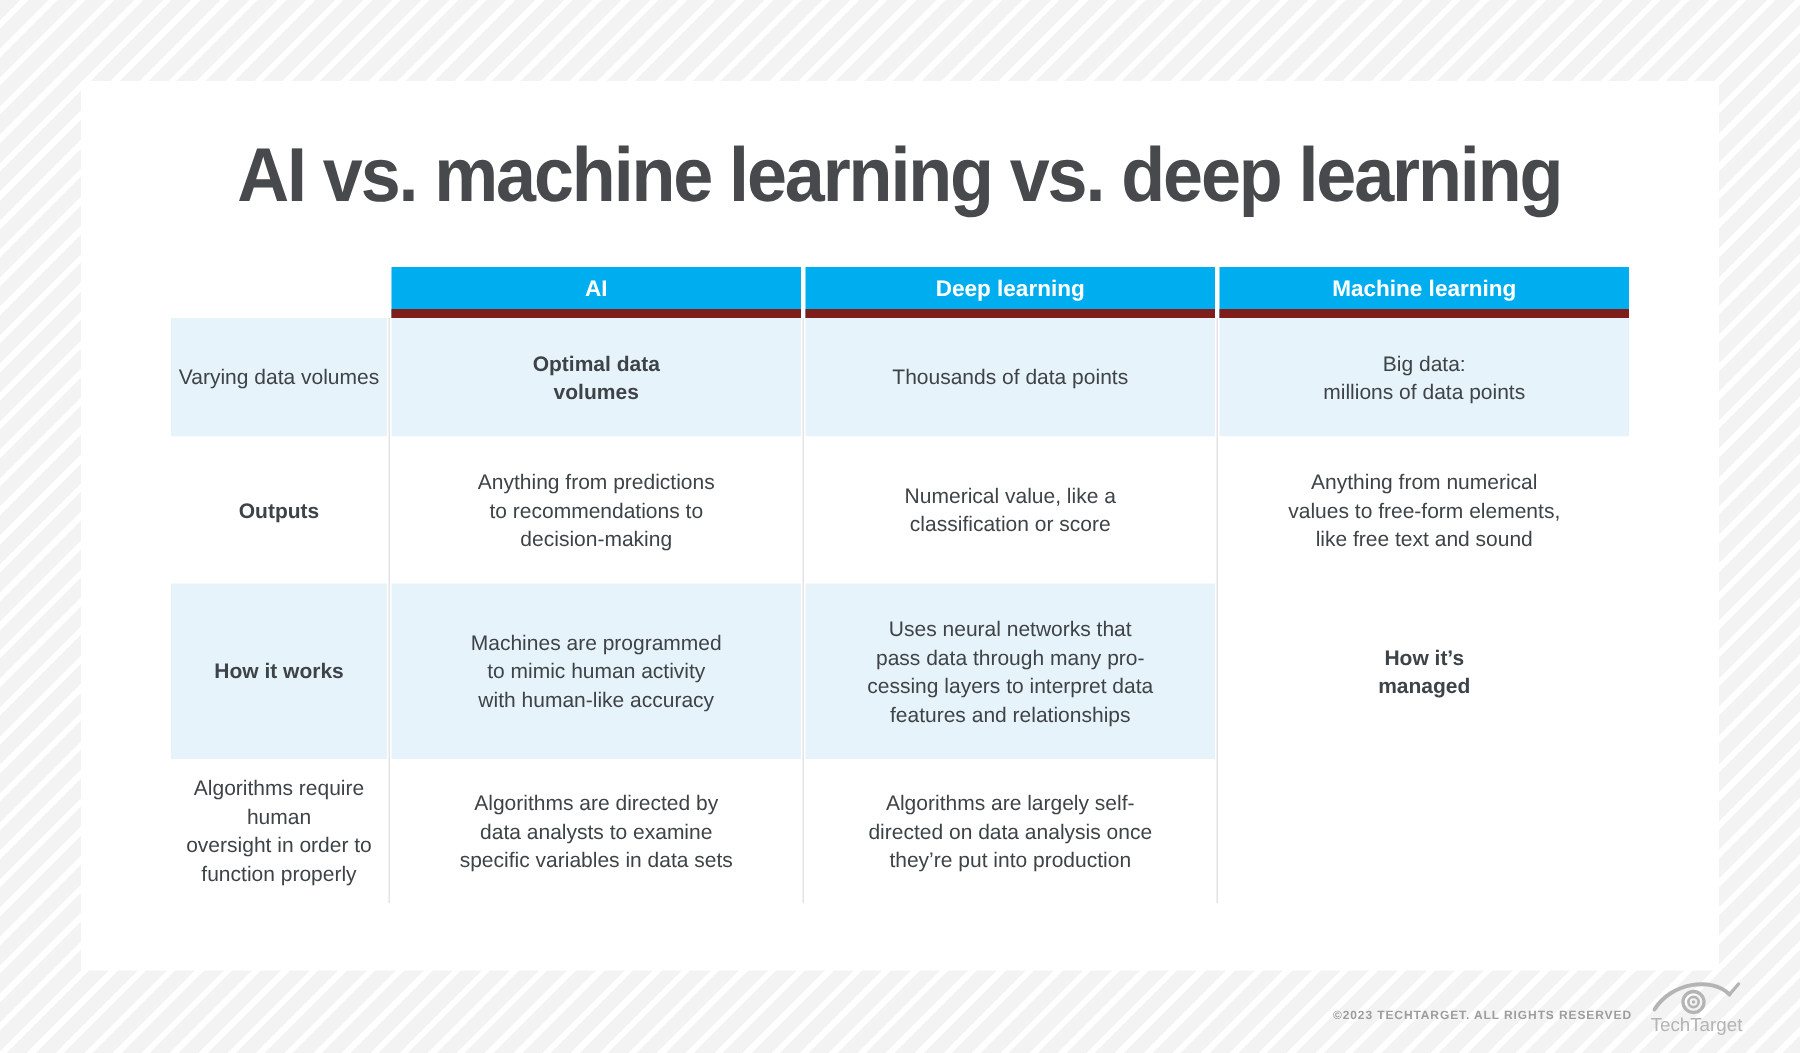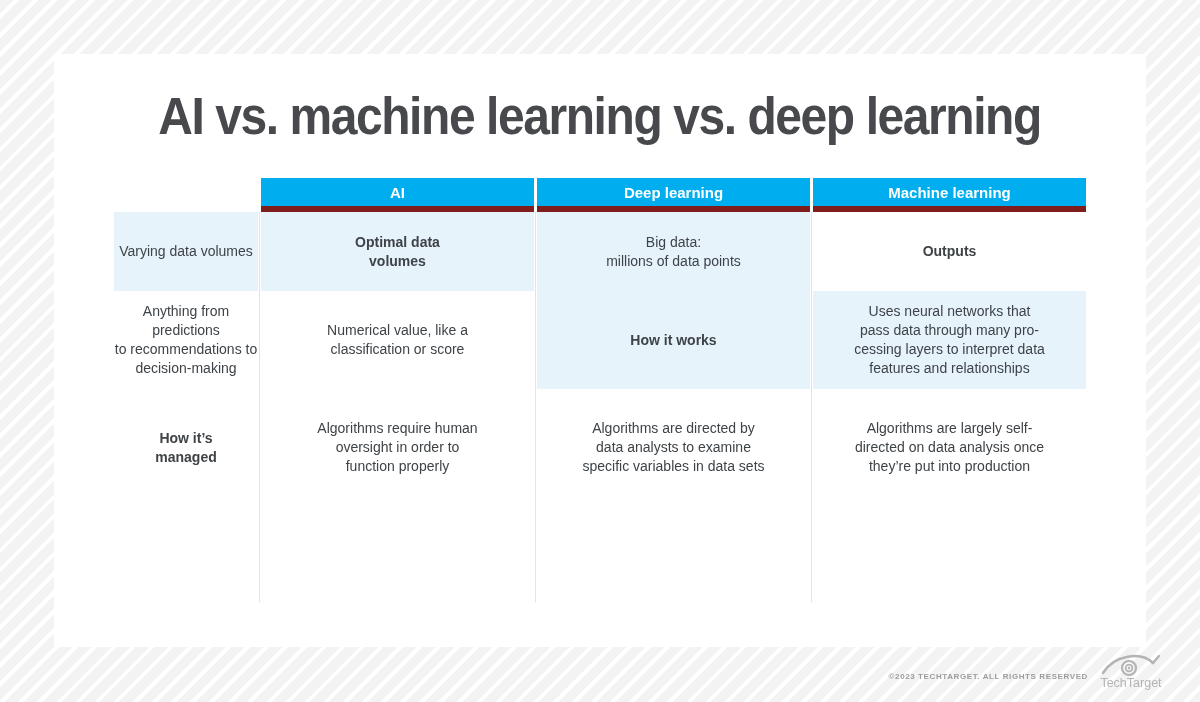--- a/index.html
+++ b/index.html
@@ -60,31 +60,38 @@
   <div class="table">
 
     <div class="cell corner"></div>
     <div class="cell th">AI</div>
     <div class="cell th">Deep learning</div>
     <div class="cell th">Machine learning</div>
 
     <div class="cell blue">Varying data volumes</div>
     <div class="cell blue rowlabel">Optimal data
 volumes</div>
+    <div class="cell blue">Thousands of data points</div>
     <div class="cell blue">Big data:
 millions of data points</div>
 
     <div class="cell white rowlabel">Outputs</div>
     <div class="cell white">Anything from predictions
 to recommendations to
 decision-making</div>
     <div class="cell white">Numerical value, like a
 classification or score</div>
+    <div class="cell white">Anything from numerical
+values to free-form elements,
+like free text and sound</div>
 
     <div class="cell blue rowlabel">How it works</div>
+    <div class="cell blue">Machines are programmed
+to mimic human activity
+with human-like accuracy</div>
     <div class="cell blue">Uses neural networks that
 pass data through many pro-
 cessing layers to interpret data
 features and relationships</div>
 
     <div class="cell white rowlabel">How it’s
 managed</div>
     <div class="cell white">Algorithms require human
 oversight in order to
 function properly</div>

